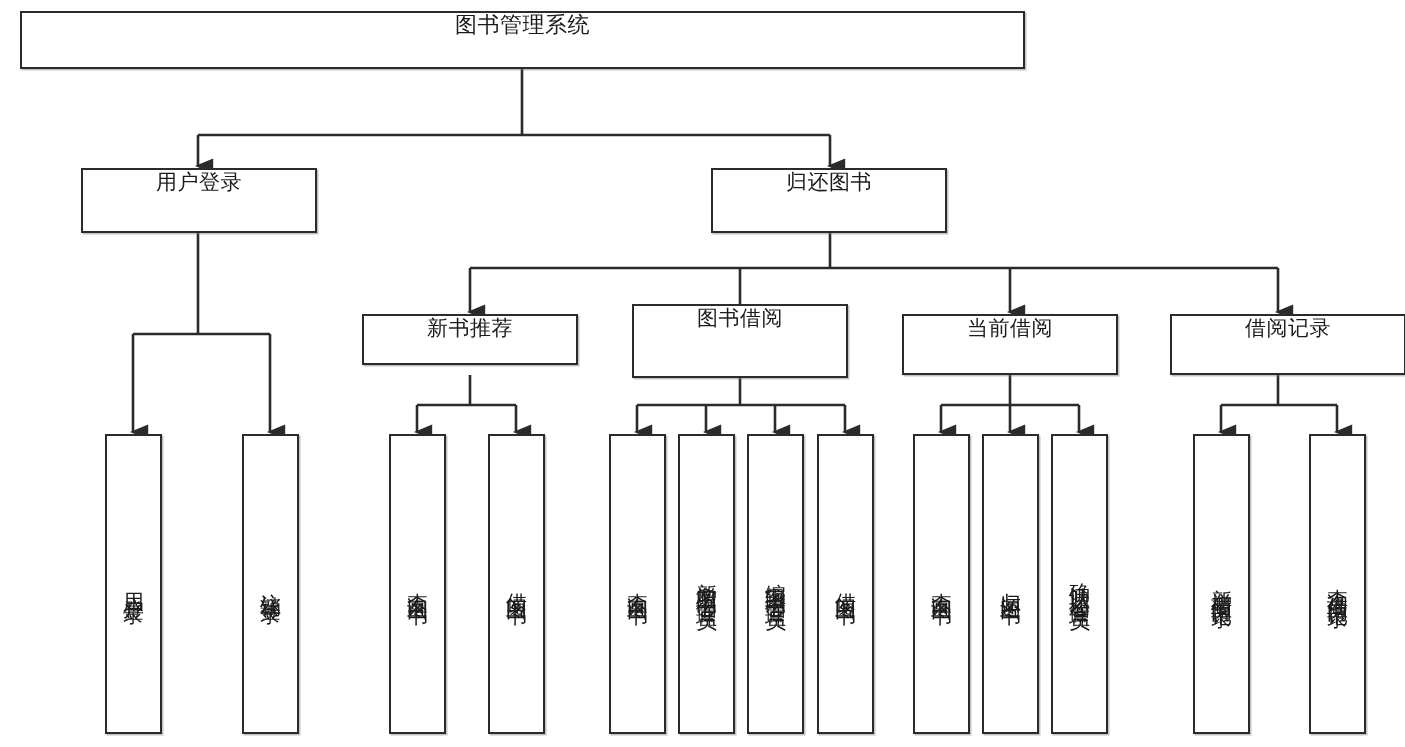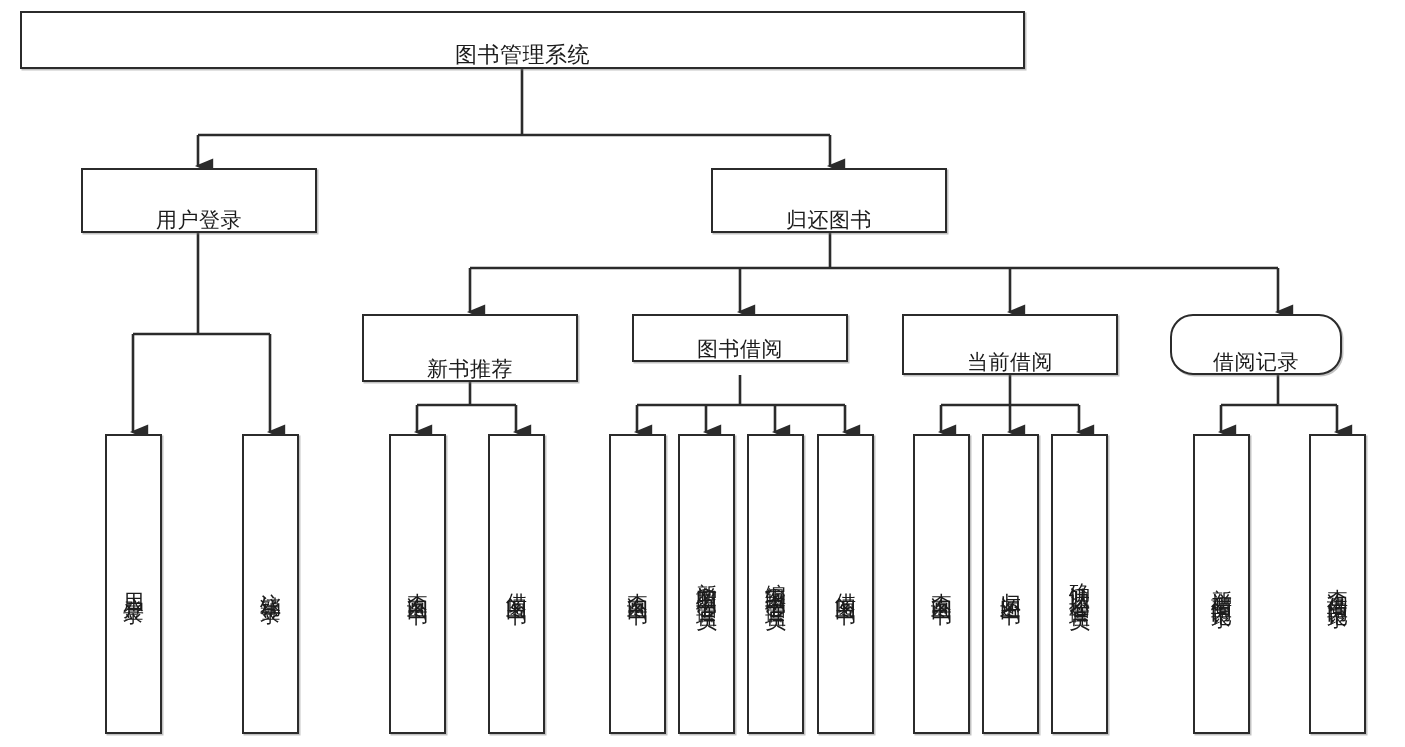--- a/index.html
+++ b/index.html
@@ -24,21 +24,21 @@
     width: 1405px;
     height: 747px;
     pointer-events: none;
   }
   .node {
     position: absolute;
     box-sizing: border-box;
     background: #ffffff;
     border: 2px solid #2b2b2b;
     display: flex;
-    align-items: flex-end;
+    align-items: flex-start;
     justify-content: center;
     color: #1b1b1b;
     text-align: center;
     box-shadow: 1.5px 1.5px 0 rgba(120,120,120,0.45);
   }
   .node-h {
     font-size: 21px;
     letter-spacing: 0.5px;
     line-height: 1.1;
   }
@@ -130,33 +130,33 @@
   </div>
 
   <div class="node node-h" style="left:81px; top:168px; width:236px; height:65px;">
     <span>用户登录</span>
   </div>
 
   <div class="node node-h" style="left:711px; top:168px; width:236px; height:65px;">
     <span>归还图书</span>
   </div>
 
-  <div class="node node-h" style="left:362px; top:314px; width:216px; height:68px;">
+  <div class="node node-h" style="left:362px; top:314px; width:216px; height:51px;">
     <span>新书推荐</span>
   </div>
 
-  <div class="node node-h" style="left:632px; top:314px; width:216px; height:48px;">
+  <div class="node node-h" style="left:632px; top:304px; width:216px; height:74px;">
     <span>图书借阅</span>
   </div>
 
   <div class="node node-h" style="left:902px; top:314px; width:216px; height:61px;">
     <span>当前借阅</span>
   </div>
 
-  <div class="node node-h" style="left:1170px; top:314px; width:172px; height:61px;border-radius:23px;">
+  <div class="node node-h" style="left:1170px; top:314px; width:236px; height:61px;">
     <span>借阅记录</span>
   </div>
 
   <div class="node node-v" style="left:105px; top:434px; width:57px; height:300px;">
     <span>用户登录</span>
   </div>
 
   <div class="node node-v" style="left:242px; top:434px; width:57px; height:300px;">
     <span>注销登录</span>
   </div>

